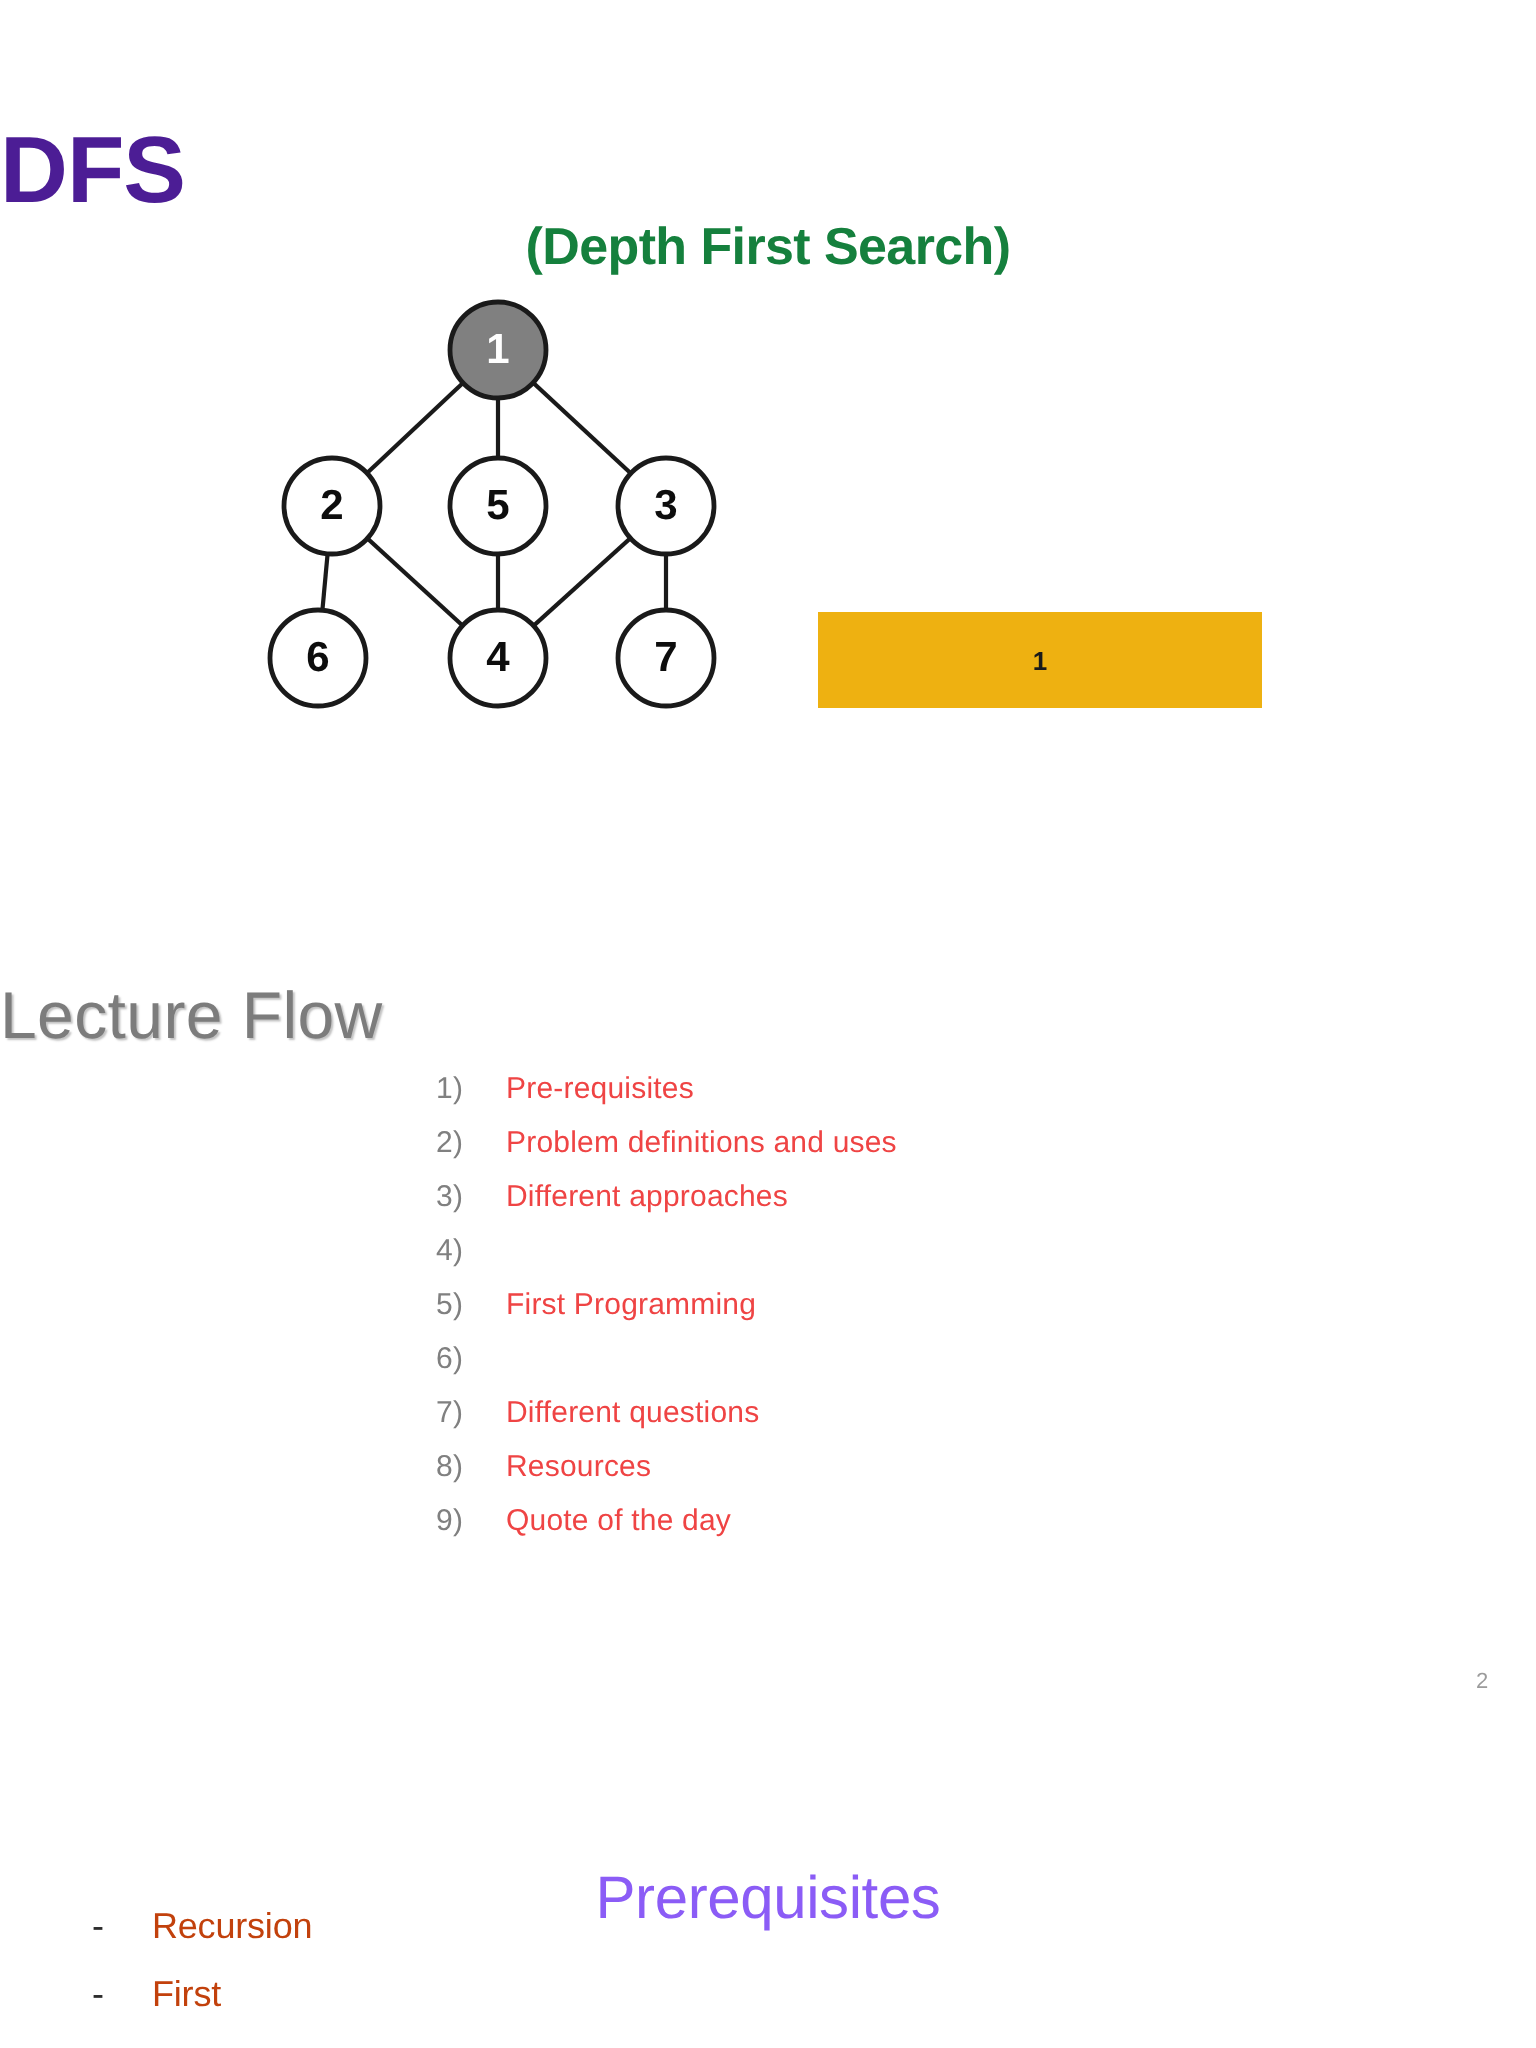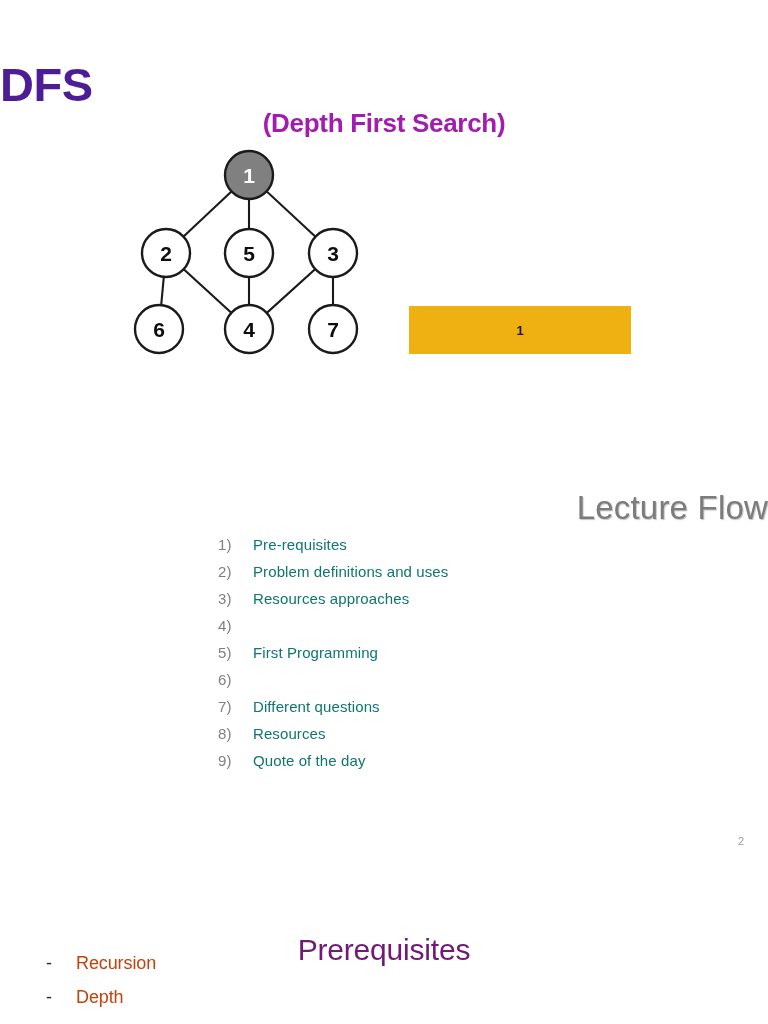--- a/index.html
+++ b/index.html
@@ -44,21 +44,21 @@
   .deck-subtitle {
     position: absolute;
     top: 84px;
     left: 0;
     width: 768px;
     text-align: center;
     font-size: 26px;
     line-height: 34px;
     font-weight: bold;
     letter-spacing: -0.3px;
-    color: #a21caf;
+    color: #15803d;
   }
 
   .graph-wrap {
     position: absolute;
     top: 140px;
     left: 118px;
     width: 270px;
     height: 230px;
   }
   .graph-svg { display: block; }
@@ -84,21 +84,21 @@
   
   #slide-lecture-flow {
     top: 404px;
     height: 490px;
   }
   .section-heading {
     position: absolute;
     top: 56px;
     left: 0;
     width: 768px;
-    text-align: right;
+    text-align: left;
     font-size: 33px;
     line-height: 42px;
     font-weight: 300;
     color: #7c7c7c;
     text-shadow: 1px 1px 1px rgba(120,120,120,0.45);
     letter-spacing: 0.2px;
   }
 
   .flow-list {
     position: absolute;
@@ -115,21 +115,21 @@
     color: #808080;
     font-size: 15px;
     line-height: 27px;
     letter-spacing: 0.1px;
   }
   .flow-num {
     width: 35px;
     flex: 0 0 35px;
     color: #808080;
   }
-  .flow-label { color: #0f766e; }
+  .flow-label { color: #ef4444; }
 
   .page-number {
     position: absolute;
     top: 430px;
     left: 728px;
     width: 26px;
     text-align: center;
     font-size: 11px;
     line-height: 14px;
     color: #9b9b9b;
@@ -142,21 +142,21 @@
   }
   .prereq-heading {
     position: absolute;
     top: 11px;
     left: 0;
     width: 768px;
     text-align: center;
     font-size: 30px;
     line-height: 40px;
     font-weight: 400;
-    color: #701a75;
+    color: #8b5cf6;
     letter-spacing: -0.2px;
   }
   .prereq-list {
     position: absolute;
     top: 52px;
     left: 46px;
     margin: 0;
     padding: 0;
     list-style: none;
   }
@@ -244,21 +244,21 @@
     <li class="flow-item">
       <span class="flow-num">1)</span>
       <span class="flow-label">Pre-requisites</span>
     </li>
     <li class="flow-item">
       <span class="flow-num">2)</span>
       <span class="flow-label">Problem definitions and uses</span>
     </li>
     <li class="flow-item">
       <span class="flow-num">3)</span>
-      <span class="flow-label">Resources approaches</span>
+      <span class="flow-label">Different approaches</span>
     </li>
     <li class="flow-item">
       <span class="flow-num">4)</span>
     </li>
     <li class="flow-item">
       <span class="flow-num">5)</span>
       <span class="flow-label">First Programming</span>
     </li>
     <li class="flow-item">
       <span class="flow-num">6)</span>
@@ -285,21 +285,21 @@
 
   <h2 class="prereq-heading">Prerequisites</h2>
 
   <ul class="prereq-list">
     <li class="prereq-item">
       <span class="prereq-dash">-</span>
       <span class="prereq-label">Recursion</span>
     </li>
     <li class="prereq-item">
       <span class="prereq-dash">-</span>
-      <span class="prereq-label">Depth</span>
+      <span class="prereq-label">First</span>
     </li>
     <li class="prereq-item">
       <span class="prereq-dash">-</span>
       <span class="prereq-label">Stack</span>
     </li>
   </ul>
 
 </section>
 
 </body></html>

